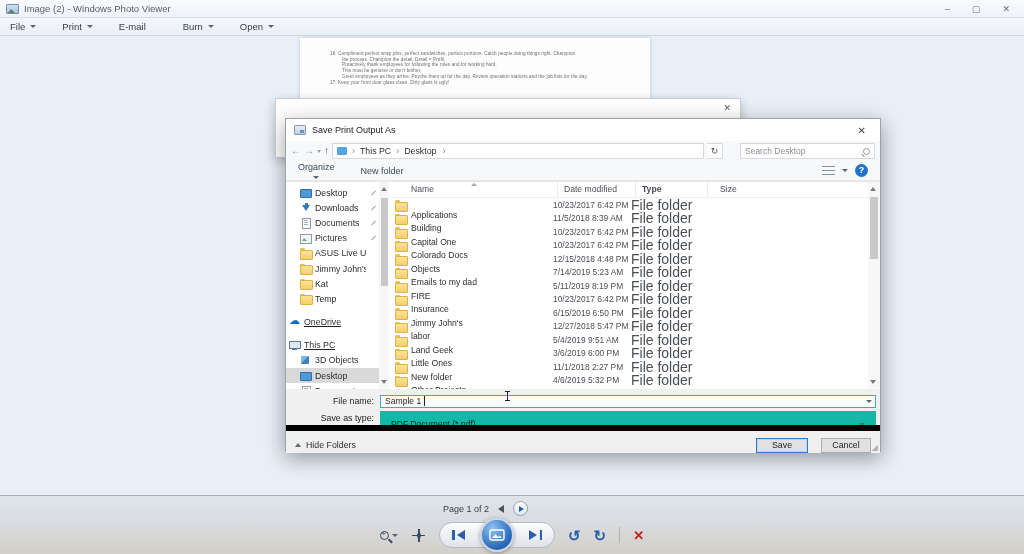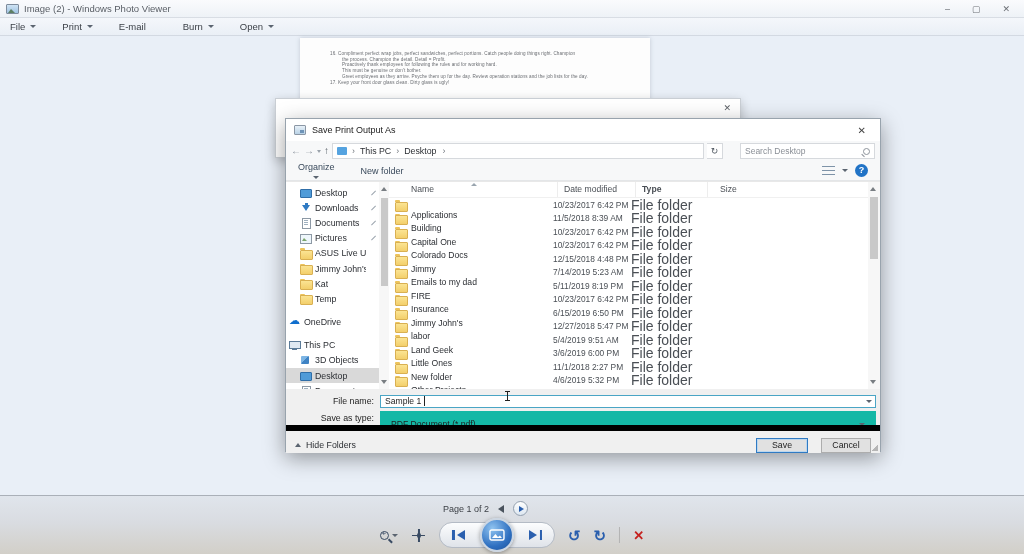--- a/index.html
+++ b/index.html
@@ -51,21 +51,21 @@
   .tool-link { font-size:9px; color:#3a4a5c; display:flex; align-items:center; gap:4px;flex-direction:column; }
   #newfolder { margin-left:18px; }
   #tool-right { margin-left:auto; display:flex; align-items:center; gap:7px; }
   .view-icon { width:13px; height:10px; background:repeating-linear-gradient(#7e93a8 0 1.5px, transparent 1.5px 4px); }
   .help-icon { width:13px; height:13px; border-radius:50%; background:#2173c6; color:#fff; font-size:9px; font-weight:bold; text-align:center; line-height:13px; }
 
   
   #dlg-body { height:208px; display:flex; background:#fff; border-top:1px solid #e8e8e8; }
   #sidebar { width:93px; padding-top:3px; overflow:hidden; }
   .sb-item { display:flex; align-items:center; height:15.2px; padding-left:14px; gap:4px; white-space:nowrap; }
-  .sb-item.root { padding-left:3px; }
+  .sb-item.root { padding-left:3px;text-decoration:underline; }
   .sb-item.sel { background:#d9d9d9; }
   .sb-label { font-size:8.8px; color:#2b2e33; overflow:hidden; }
   .sb-pin { width:6px; height:6px; position:relative; margin-left:auto; margin-right:3px; flex:0 0 auto; }
   .sb-pin::before { content:""; position:absolute; left:2.5px; top:0; width:1.2px; height:6px; background:#9aa3ad; transform:rotate(45deg); }
   .sb-ic { width:11px; height:10px; position:relative; flex:0 0 auto; }
   .ic-desktop::before { content:""; position:absolute; left:0; top:1px; width:10px; height:7px; background:#4f9bd8; border:1px solid #2f6ea8; border-radius:1px; }
   .ic-downloads::before { content:""; position:absolute; left:2px; top:0; width:0; height:0; border-left:4px solid transparent; border-right:4px solid transparent; border-top:6px solid #2f7ac3; top:2px; }
   .ic-downloads::after { content:""; position:absolute; left:4.5px; top:0; width:3px; height:3px; background:#2f7ac3; }
   .ic-documents::before { content:""; position:absolute; left:2px; top:0; width:7px; height:9px; background:#fff; border:1px solid #8d99a5; }
   .ic-documents::after { content:""; position:absolute; left:3.5px; top:2px; width:4px; height:1px; background:#9fb0bf; box-shadow:0 2px 0 #9fb0bf, 0 4px 0 #9fb0bf; }
@@ -375,21 +375,21 @@
 
             <div class="row">
               <span class="f-ic ic-folder"></span>
               <span class="f-name">Colorado Docs</span>
               <span class="f-date">10/23/2017 6:42 PM</span>
               <span class="f-type">File folder</span>
             </div>
 
             <div class="row">
               <span class="f-ic ic-folder"></span>
-              <span class="f-name">Jimmy</span>
+              <span class="f-name">Objects</span>
               <span class="f-date">12/15/2018 4:48 PM</span>
               <span class="f-type">File folder</span>
             </div>
 
             <div class="row">
               <span class="f-ic ic-folder"></span>
               <span class="f-name">Emails to my dad</span>
               <span class="f-date">7/14/2019 5:23 AM</span>
               <span class="f-type">File folder</span>
             </div>

